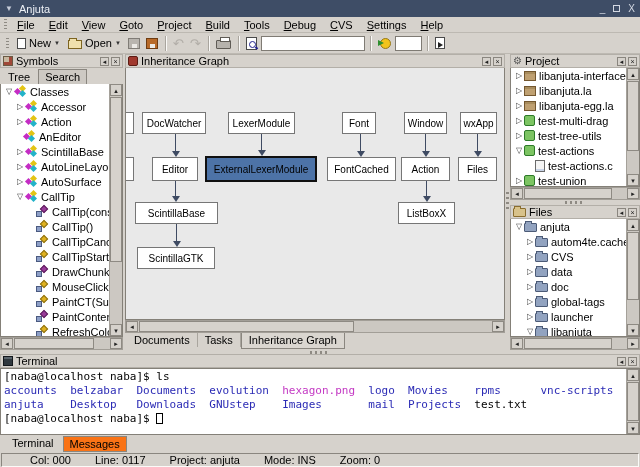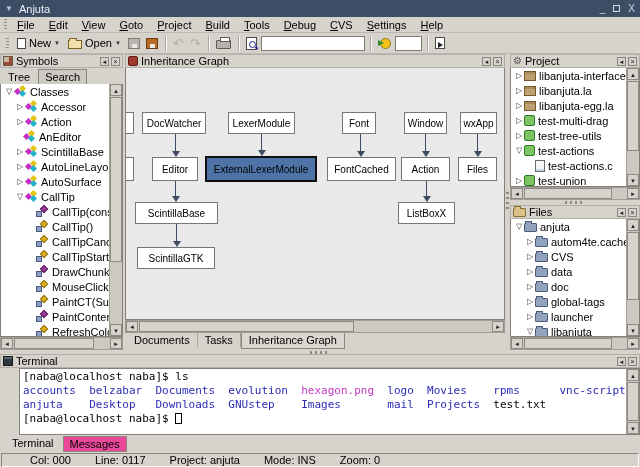--- a/index.html
+++ b/index.html
@@ -103,29 +103,29 @@
   .garrow{position:absolute;width:0;height:0;border-left:4px solid transparent;border-right:4px solid transparent;border-top:6px solid #3f4b63;}
   .dtabs{height:17px;display:flex;align-items:flex-start;padding-left:2px;flex:none;}
   .dtab{font-size:11px;padding:1px 7px;border-right:1px solid #a9a59e;}
   .dtab.active{border:1px solid #8a867f;border-top:0;background:#dad6d0;padding-bottom:2px;}
   
   .rpanel{display:flex;flex-direction:column;flex:none;}
   .rgrip{height:5px;display:flex;align-items:center;justify-content:center;flex:none;}
   
   .termblock{height:85px;display:flex;flex-direction:column;flex:none;}
   .hsplit{height:4px;display:flex;align-items:center;justify-content:center;flex:none;}
-  .termwrap{flex:1;display:flex;flex-direction:column;min-height:0;padding-left:19px;}
+  .termwrap{flex:1;display:flex;flex-direction:column;min-height:0;}
   .termcontent{position:relative;flex:1;background:#fff;border:1px solid #848078;overflow:hidden;}
   .termtext{font-family:"DejaVu Sans Mono",monospace;font-size:11px;line-height:14px;white-space:pre;padding:1px 3px;}
   .cursor{display:inline-block;width:7px;height:11px;border:1px solid #000;vertical-align:-2px;}
   
   .btabs{height:18px;display:flex;align-items:flex-start;padding-left:6px;gap:3px;flex:none;}
   .btab{font-size:11px;}
   .btab.active{padding:2px 6px;}
-  .btab.inactive{padding:1px 6px;background:#ec4899;border:1px solid #8a867f;margin-top:1px;}
+  .btab.inactive{padding:1px 6px;background:#f97316;border:1px solid #8a867f;margin-top:1px;}
   .statusbar{height:14px;margin:0 1px 1px;border:1px solid;border-color:#8a867f #fbfaf8 #fbfaf8 #8a867f;display:flex;align-items:center;font-size:11px;flex:none;padding-left:28px;gap:24px;}
   .hi-symbols{width:10px;height:10px;background:#c8b8a0;border:1px solid #6a5a44;box-shadow:inset -3px -3px 0 #a04838;flex:none;}
   .hi-graph{width:10px;height:10px;background:#a0392e;border:1px solid #5c1c14;border-radius:2px;flex:none;}
   .hi-project{font-size:10px;line-height:10px;color:#555;flex:none;}
   .hi-terminal{width:10px;height:10px;background:#30383e;border:1px solid #14181c;box-shadow:inset 0 2px 0 #5a646c;flex:none;}
 </style>
 </head>
 <body>
 
 <div class="app">

